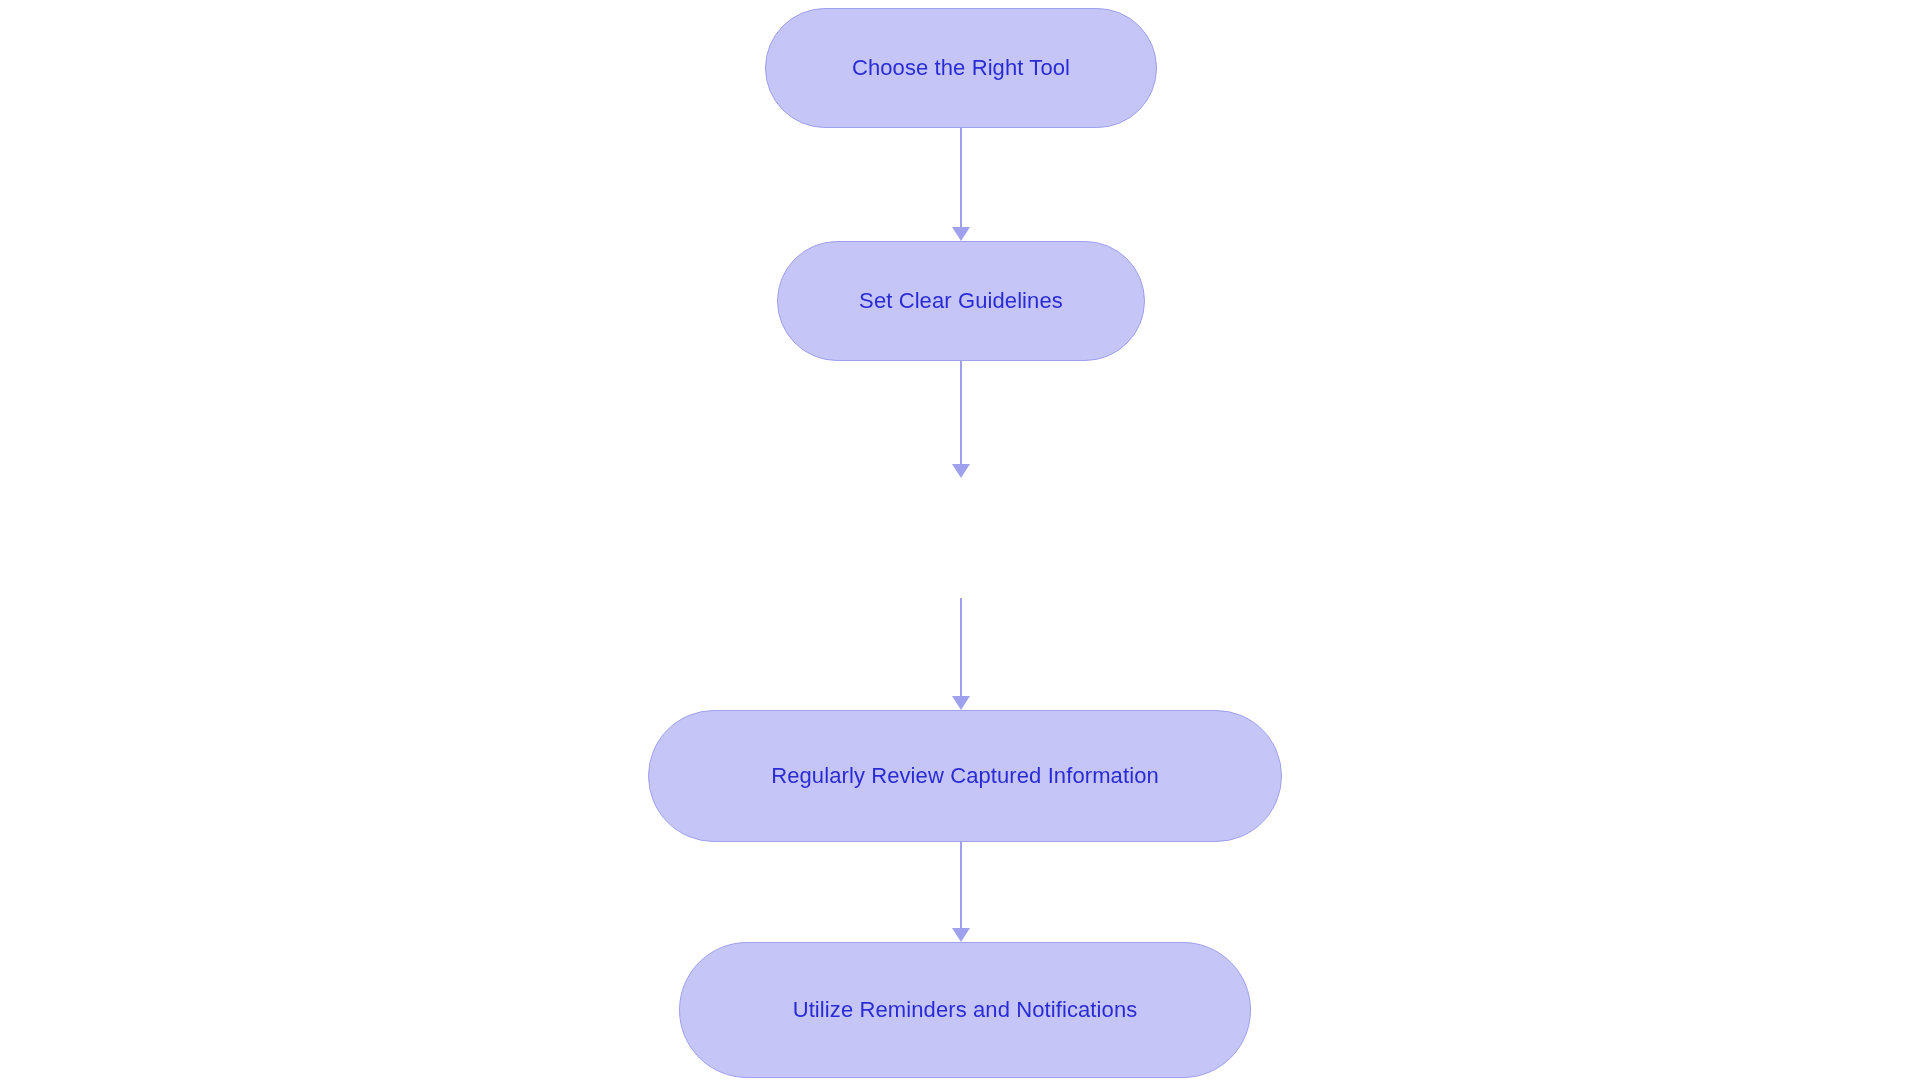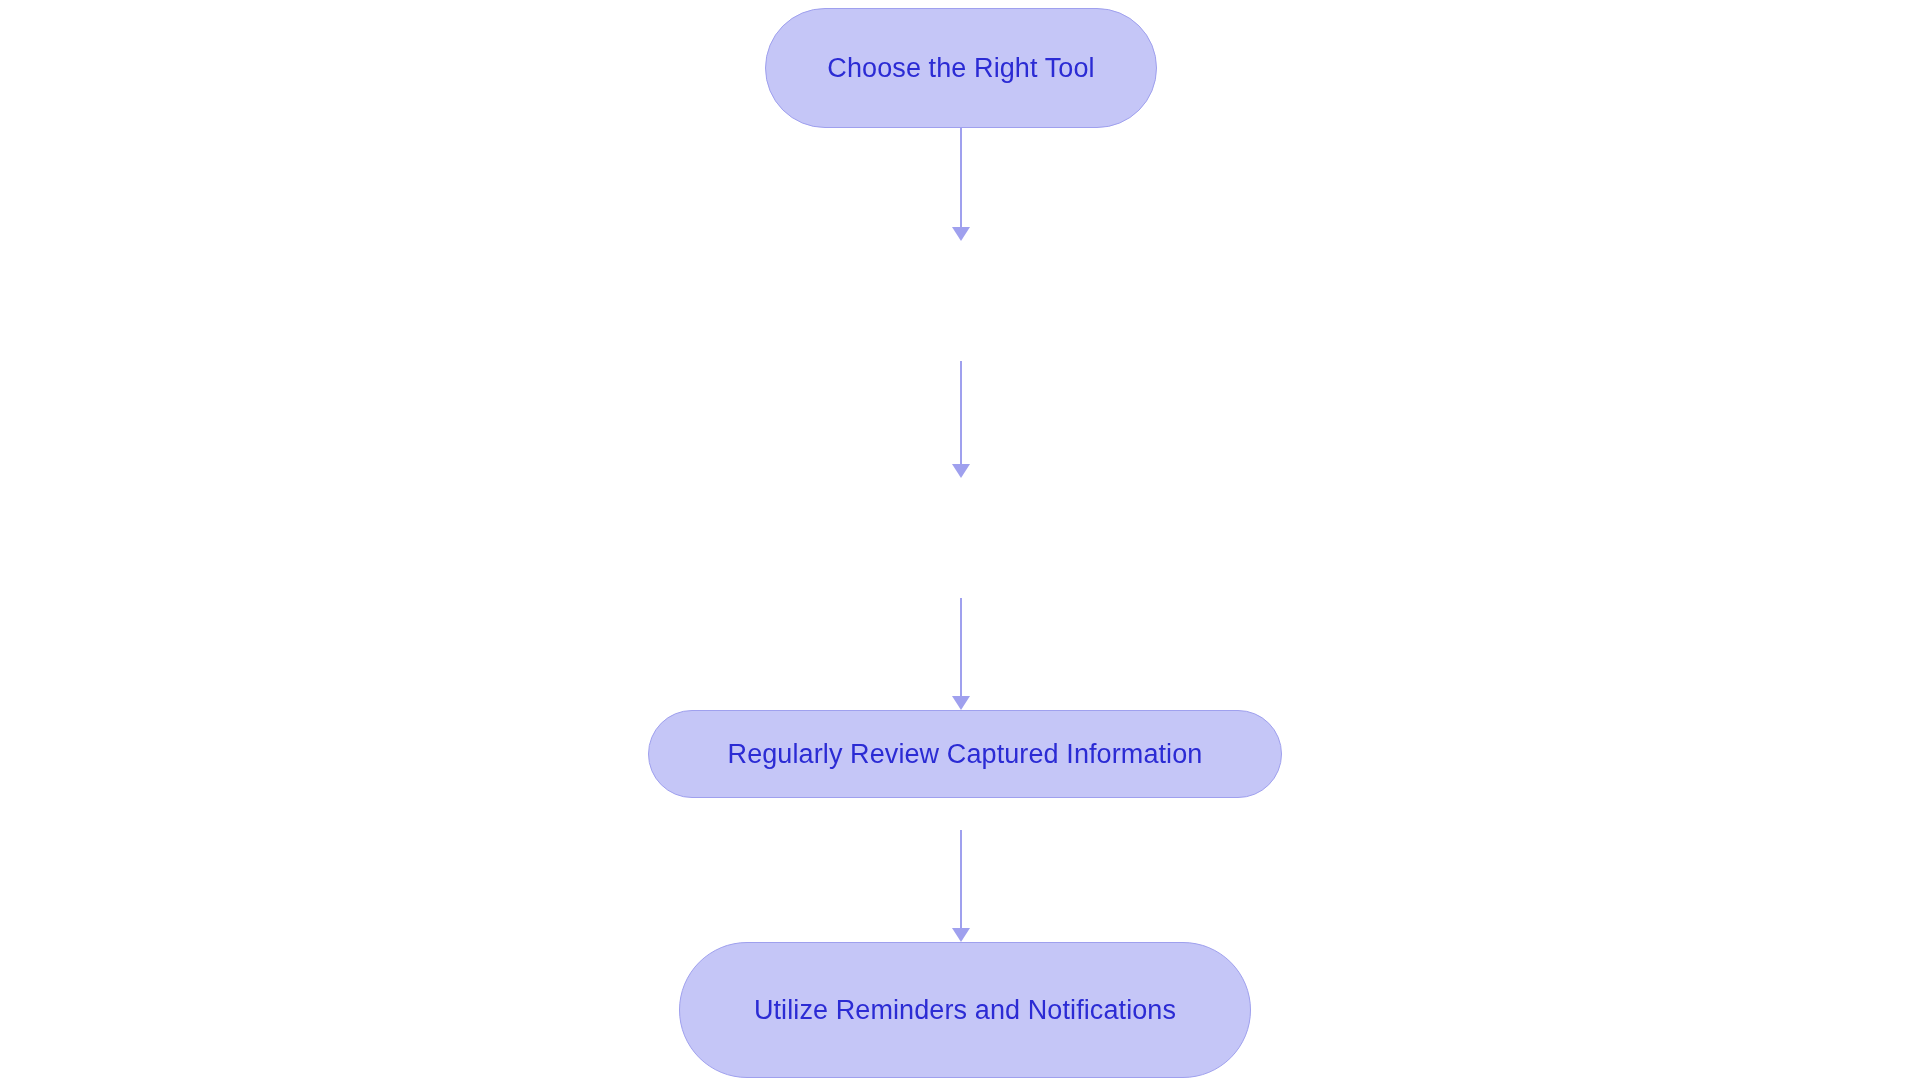--- a/index.html
+++ b/index.html
@@ -29,21 +29,21 @@
     border-radius: 999px;
     display: flex;
     align-items: center;
     justify-content: center;
     text-align: center;
   }
 
   .flow-node-label {
     color: #2b2bd4;
     font-family: "Liberation Sans", sans-serif;
-    font-size: 27px;
+    font-size: 22px;
     font-weight: 400;
     letter-spacing: 0.1px;
     line-height: 1.2;
     white-space: nowrap;
     user-select: none;
   }
 
   .flow-connector {
     position: absolute;
     pointer-events: none;
@@ -92,23 +92,26 @@
 
   <div class="flow-connector" style="left:946px; top:830px; width:30px; height:112px;">
     <div class="connector-line" style="height:98px;"></div>
     <div class="connector-arrowhead"></div>
   </div>
 
   <div class="flow-node" style="left:765px; top:8px; width:392px; height:120px;">
     <span class="flow-node-label">Choose the Right Tool</span>
   </div>
 
+  <div class="flow-node" style="left:777px; top:241px; width:368px; height:120px;">
+    <span class="flow-node-label">Set Clear Guidelines</span>
+  </div>
 
 
-  <div class="flow-node" style="left:648px; top:710px; width:634px; height:88px;">
+  <div class="flow-node" style="left:648px; top:710px; width:634px; height:132px;">
     <span class="flow-node-label">Regularly Review Captured Information</span>
   </div>
 
   <div class="flow-node" style="left:679px; top:942px; width:572px; height:136px;">
     <span class="flow-node-label">Utilize Reminders and Notifications</span>
   </div>
 
 </div>
 
 </body></html>

